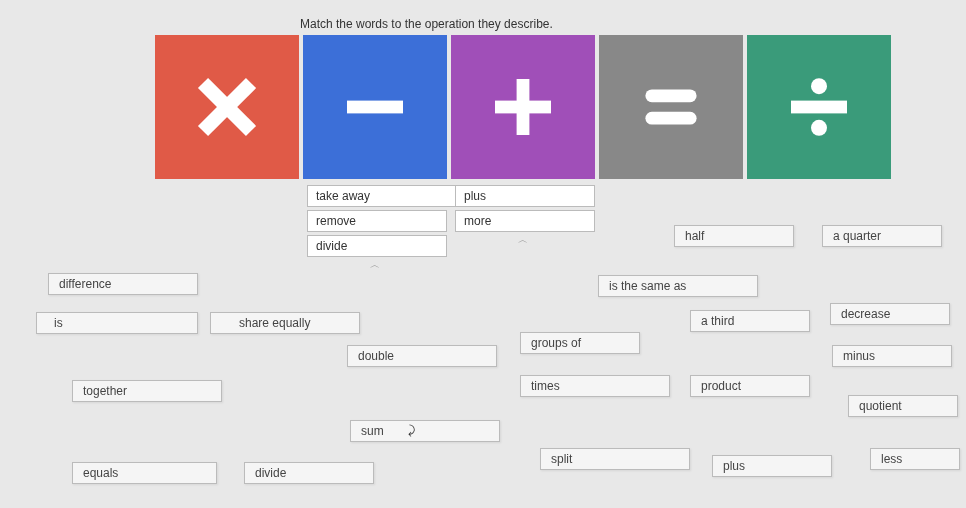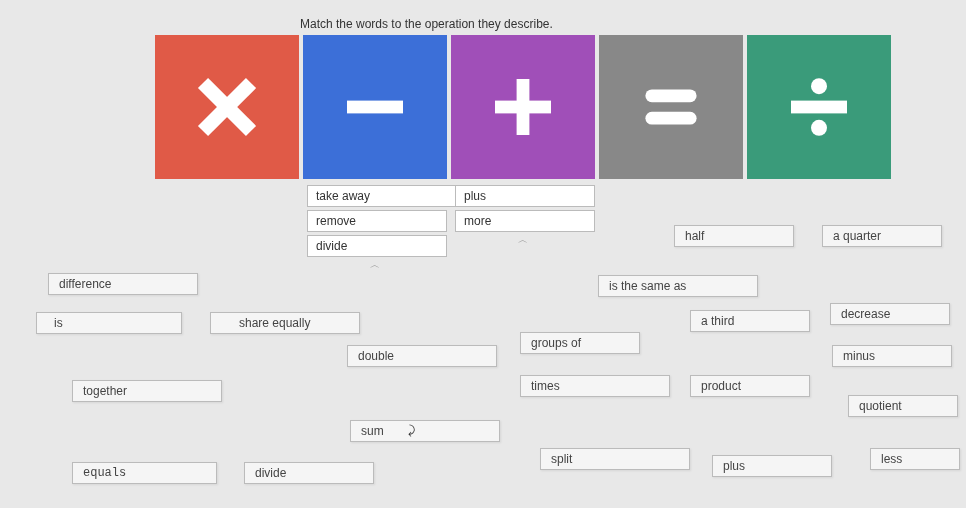--- a/index.html
+++ b/index.html
@@ -119,24 +119,24 @@
 <div class="dropzone" style="left:307px; top:185px; width:167px;">take away</div>
 <div class="dropzone" style="left:307px; top:210px; width:140px;">remove</div>
 <div class="dropzone" style="left:307px; top:235px; width:140px;">divide</div>
 <span class="chevron" style="left:370px; top:258px;">︿</span>
 
 <div class="dropzone" style="left:455px; top:185px; width:140px;">plus</div>
 <div class="dropzone" style="left:455px; top:210px; width:140px;">more</div>
 <span class="chevron" style="left:518px; top:233px;">︿</span>
 
 <div class="word-chip" style="left:48px; top:273px; width:150px;">difference</div>
-<div class="word-chip" style="left:36px; top:312px; width:146px;padding-left:17px;">is</div>
+<div class="word-chip" style="left:36px; top:312px; width:162px;padding-left:17px;">is</div>
 <div class="word-chip" style="left:210px; top:312px; width:150px;padding-left:28px;">share equally</div>
 <div class="word-chip" style="left:72px; top:380px; width:150px;">together</div>
-<div class="word-chip" style="left:72px; top:462px; width:145px;font-family:Liberation Mono, monospace;">equals</div>
+<div class="word-chip" style="left:72px; top:462px; width:145px;">equals</div>
 <div class="word-chip" style="left:244px; top:462px; width:130px;">divide</div>
 
 <div class="word-chip" style="left:347px; top:345px; width:150px;">double</div>
 <div class="word-chip" style="left:350px; top:420px; width:150px;">sum</div>
 <span class="cursor-icon" style="left:408px; top:423px;">⤸</span>
 
 <div class="word-chip" style="left:520px; top:332px; width:120px;">groups of</div>
 <div class="word-chip" style="left:520px; top:375px; width:150px;">times</div>
 <div class="word-chip" style="left:540px; top:448px; width:150px;">split</div>
 

